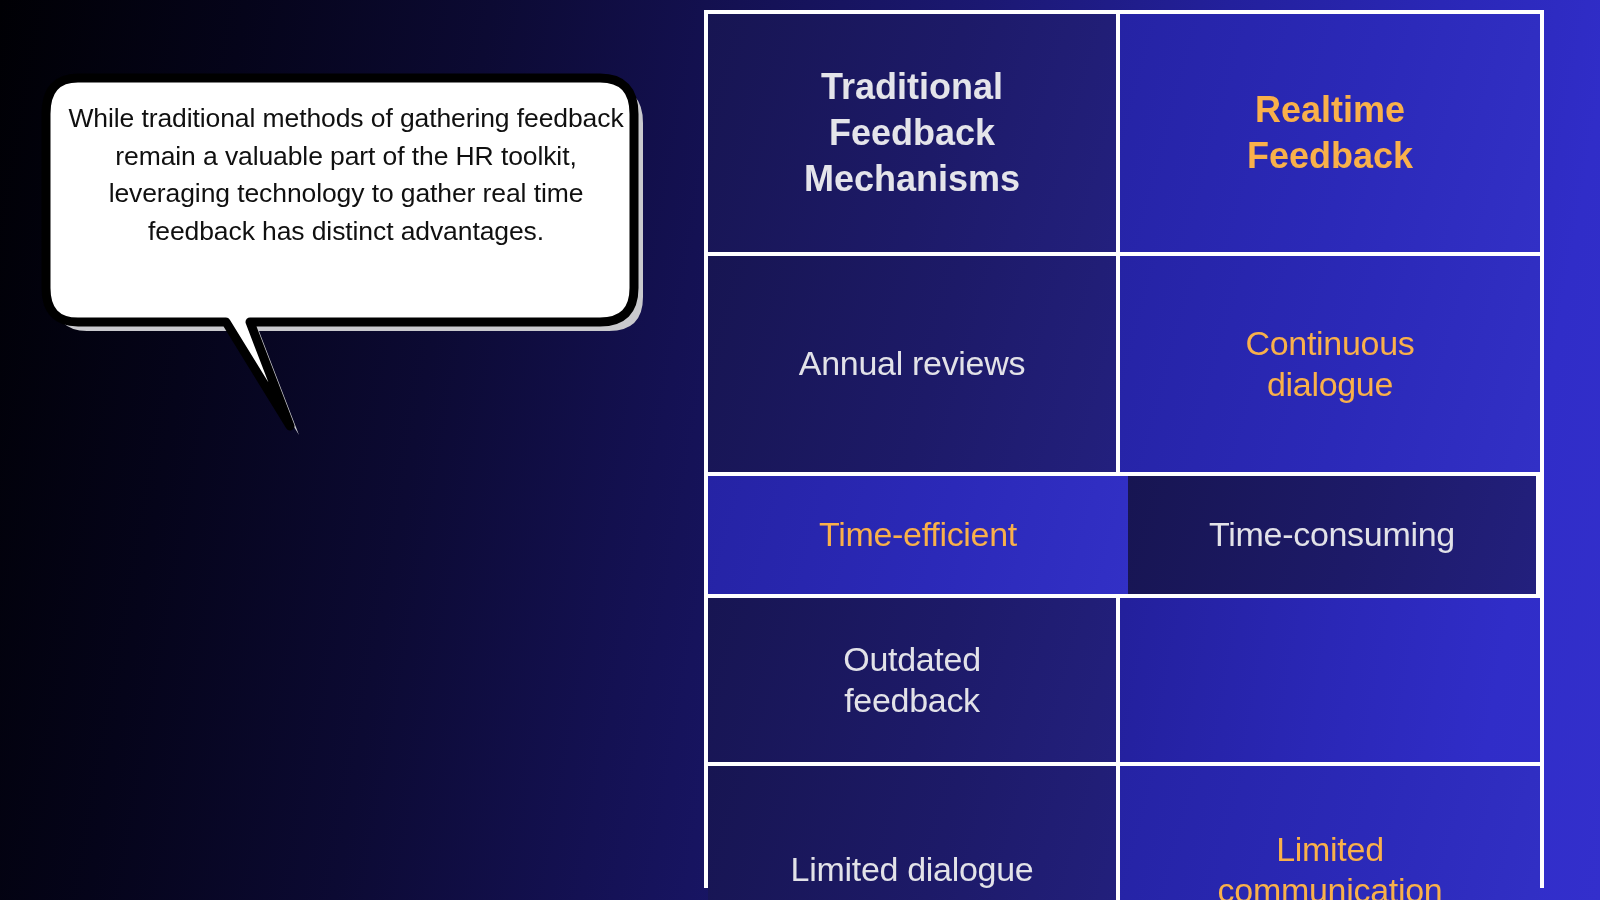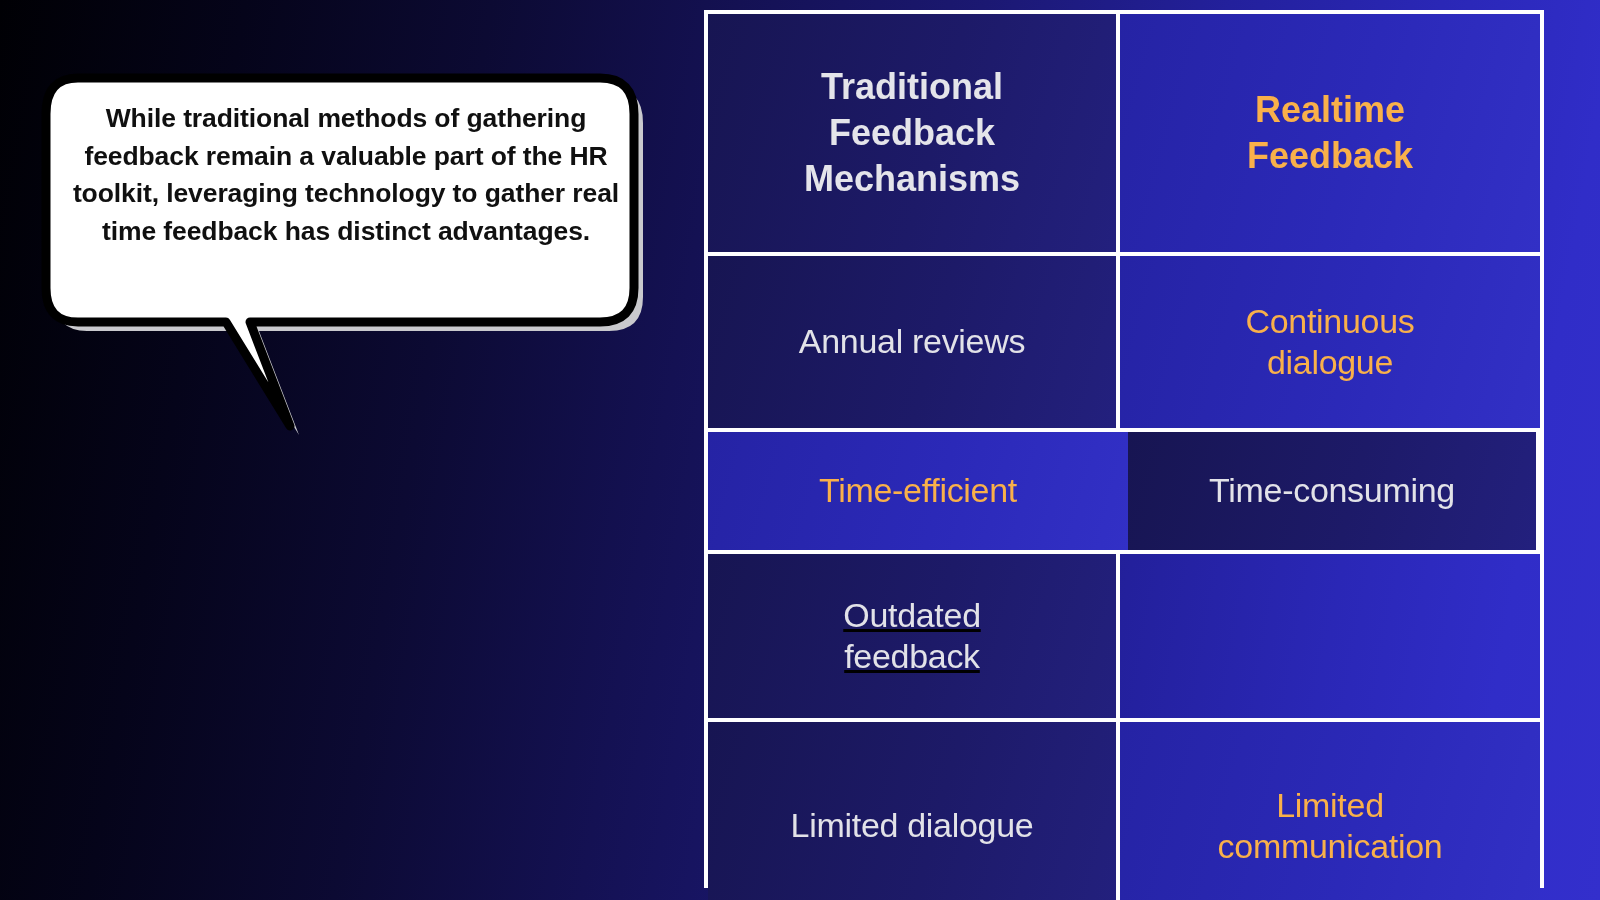--- a/index.html
+++ b/index.html
@@ -45,21 +45,20 @@
     left: 28px;
     top: 30px;
     width: 560px;
     text-align: center;
     font-size: 26.5px;
     line-height: 1.42;
     color: #101010;
     letter-spacing: -0.1px;
     font-family: "Liberation Sans", sans-serif;
     white-space: pre-line;
-    font-weight: bold;
   }
 
   
   #table {
     position: absolute;
     left: 680px;
     top: 10px;
     width: 840px;
     height: 878px;
     border: 4px solid #ffffff;
@@ -69,23 +68,23 @@
     margin-left: 24px;
   }
   .trow {
     display: flex;
     flex: 0 0 auto;
     border-bottom: 4px solid #ffffff;
     box-sizing: border-box;
   }
   .trow:last-child { border-bottom: none; }
   .trow.header-row  { height: 242px; }
-  .trow.body-row-1  { height: 176px; }
+  .trow.body-row-1  { height: 220px; }
   .trow.body-row-2  { height: 122px; }
-  .trow.body-row-3  { height: 168px; text-decoration: underline; }
+  .trow.body-row-3  { height: 168px; }
   .trow.body-row-4  { height: 208px; }
 
   .tcell {
     display: flex;
     align-items: center;
     justify-content: center;
     text-align: center;
     box-sizing: border-box;
     padding: 4px 16px;
   }

